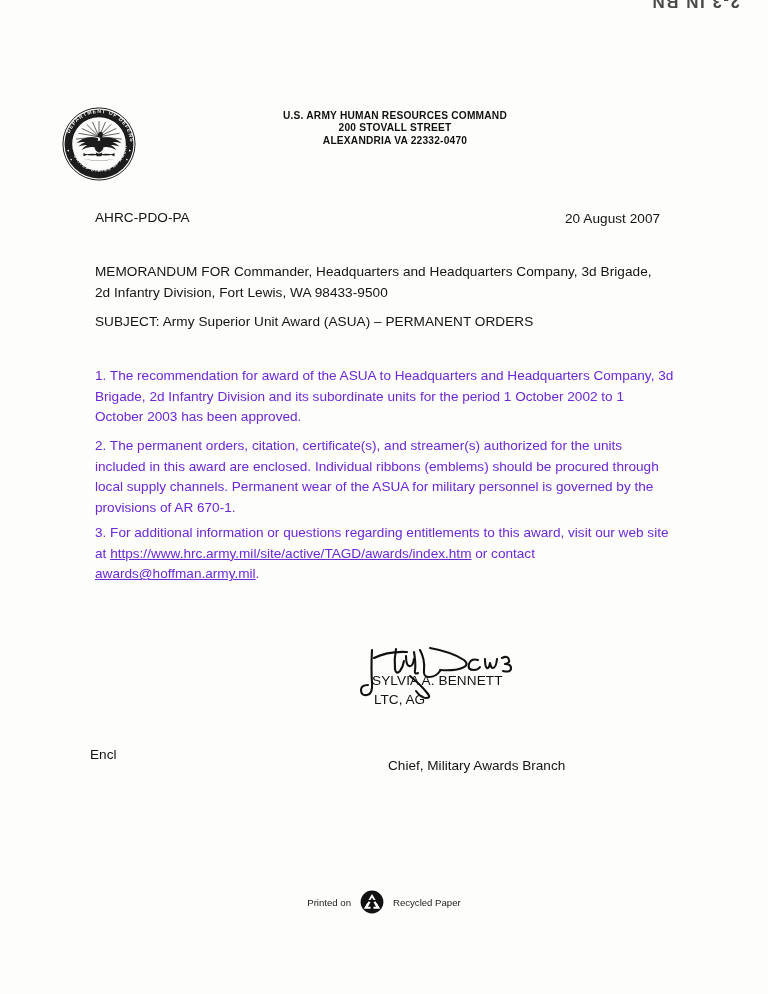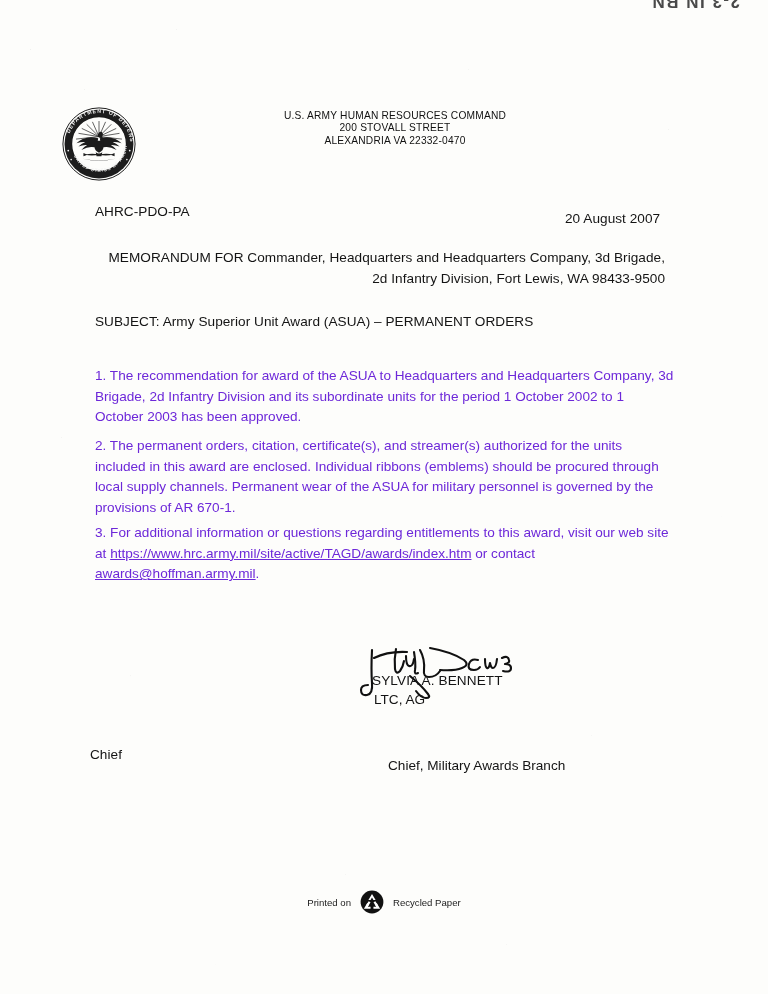--- a/index.html
+++ b/index.html
@@ -85,38 +85,38 @@
     color: #111;
   }
   .lh-title {
     font-size: 14.5px;
     font-weight: bold;
     letter-spacing: .45px;
     line-height: 16px;
   }
   .lh-sub {
     font-size: 10.2px;
-    font-weight: normal;
+    font-weight: bold;
     letter-spacing: .2px;
     line-height: 12.4px;
   }
 
   
   .doc-text {
     position: absolute;
     color: #141414;
     font-size: 13.6px;
     line-height: 20.5px;
     letter-spacing: .05px;
   }
-  #office-symbol { left: 95px; top: 202px; }
+  #office-symbol { left: 95px; top: 208px; }
   #doc-date      { left: 565px; top: 209px; }
 
   #addressee {
-    left: 95px; top: 248px; width: 570px; text-align: right;
+    left: 95px; top: 262px; width: 570px;
   }
   #subject-line {
     left: 95px; top: 312px; width: 580px;
   }
 
   .para { position: absolute; left: 95px; width: 580px;
           color:#6d28d9; font-size:13.6px; line-height:20.6px; }
   #para-1 { top: 366px; }
   #para-2 { top: 436px; }
   #para-3 { top: 523px; }
@@ -272,21 +272,21 @@
       <path d="M58 36 q12 10 18 18 q3 4 -2 4 q-5 0 -10 -7"></path>
     </g>
   </svg>
 
   <div id="signature-block">
     <div class="sig-name">SYLVIA A. BENNETT</div>
     <div class="sig-role">LTC, AG</div>
     <div class="sig-title">Chief, Military Awards Branch</div>
   </div>
 
-  <div class="doc-text" id="enclosure">Chief</div>
+  <div class="doc-text" id="enclosure">Encl</div>
 
   <div id="footer">
     <span>Printed on</span>
 
     <svg id="recycle-icon" viewBox="0 0 40 40" xmlns="http://www.w3.org/2000/svg">
       <circle cx="20" cy="20" r="19" fill="#111"></circle>
       <g fill="#fff">
 
         <path d="M20 6.5 l6 10.2 -3.6 0 -2.4 -4.2 -2.4 4.2 -3.6 0z"></path>
         <path d="M9.2 26.8 l2.8 -5 3.1 1.8 -2.4 4.2 4.9 0 0 3.6 -11.2 0z"></path>

